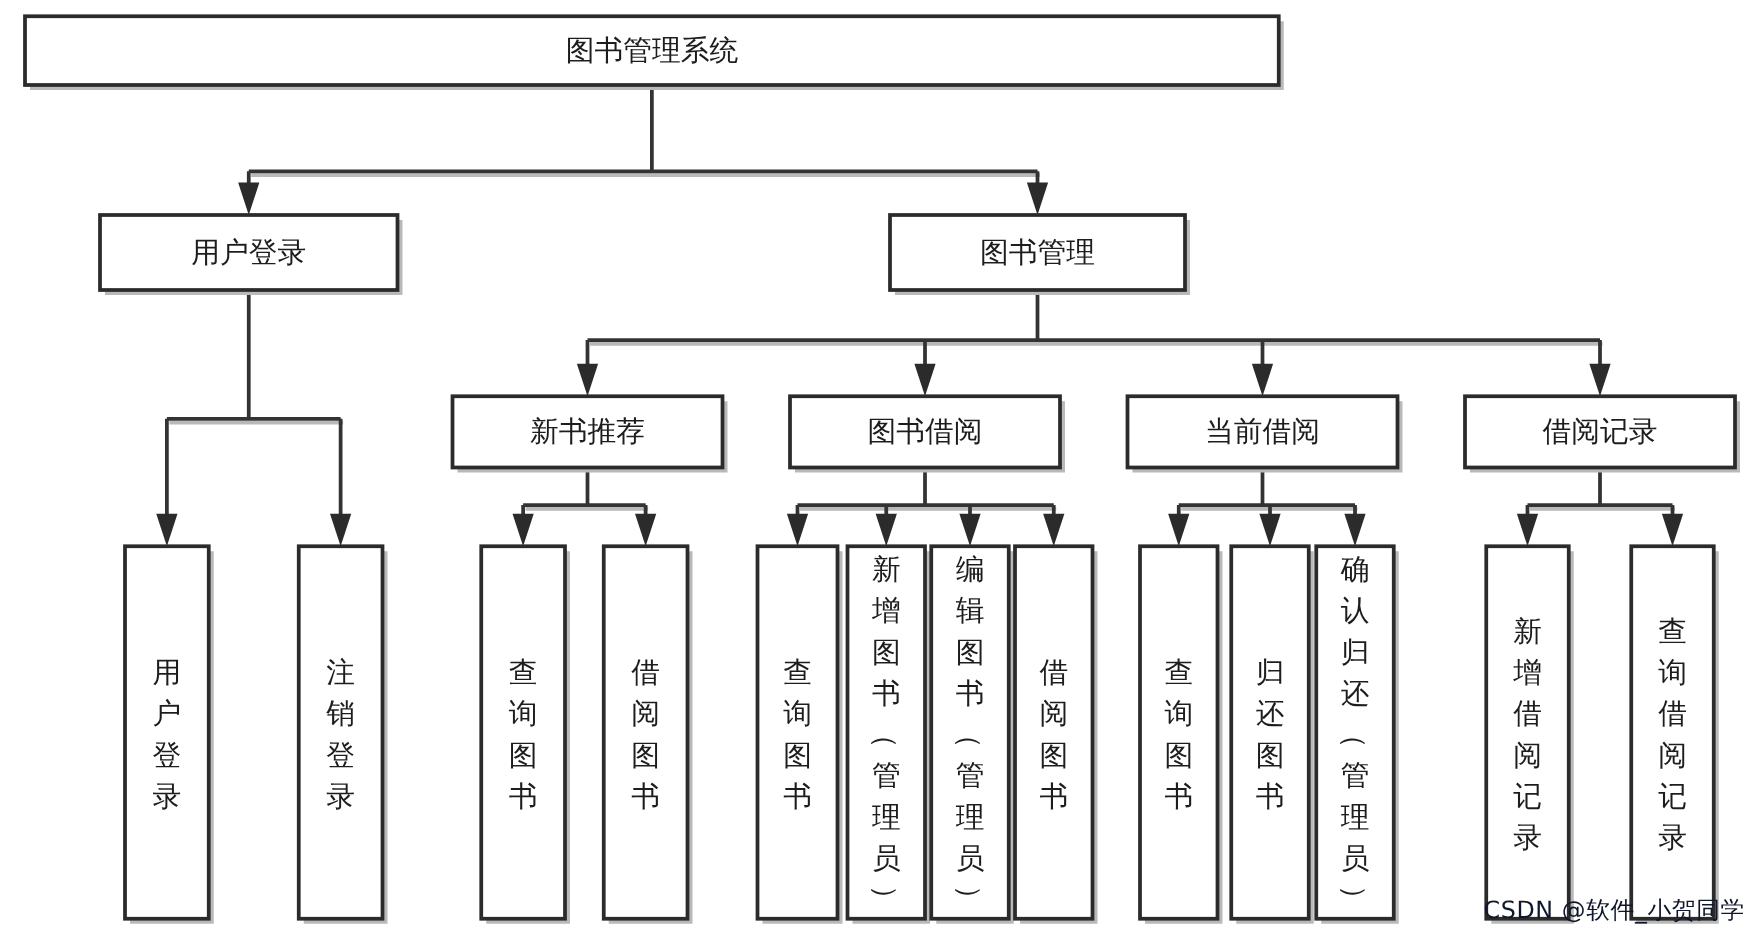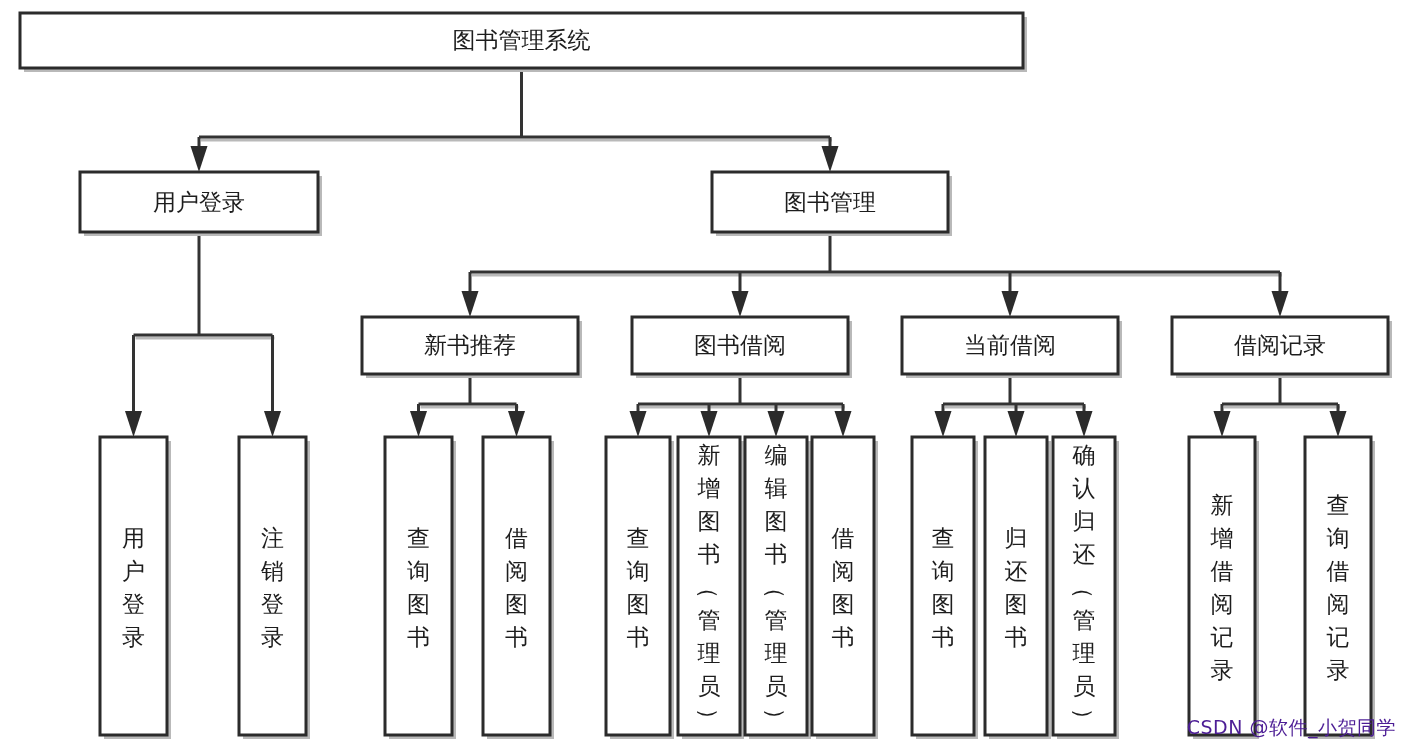--- a/index.html
+++ b/index.html
@@ -64,21 +64,21 @@
     font-size: 23px;
     fill: #1d1d1d;
     text-anchor: middle;
   }
   .watermark-text {
     position: absolute;
     right: 8px;
     bottom: 6px;
     font-family: "DejaVu Sans", "Liberation Sans", sans-serif;
     font-size: 19px;
-    color: #4c1d95;
+    color: #0f172a;
     letter-spacing: 0.5px;
     white-space: nowrap;
     user-select: none;
   }
 </style>
 </head>
 <body>
 
 <div id="diagram-root">
   <svg class="diagram-canvas" viewBox="0 0 1405 747" xmlns="http://www.w3.org/2000/svg">

